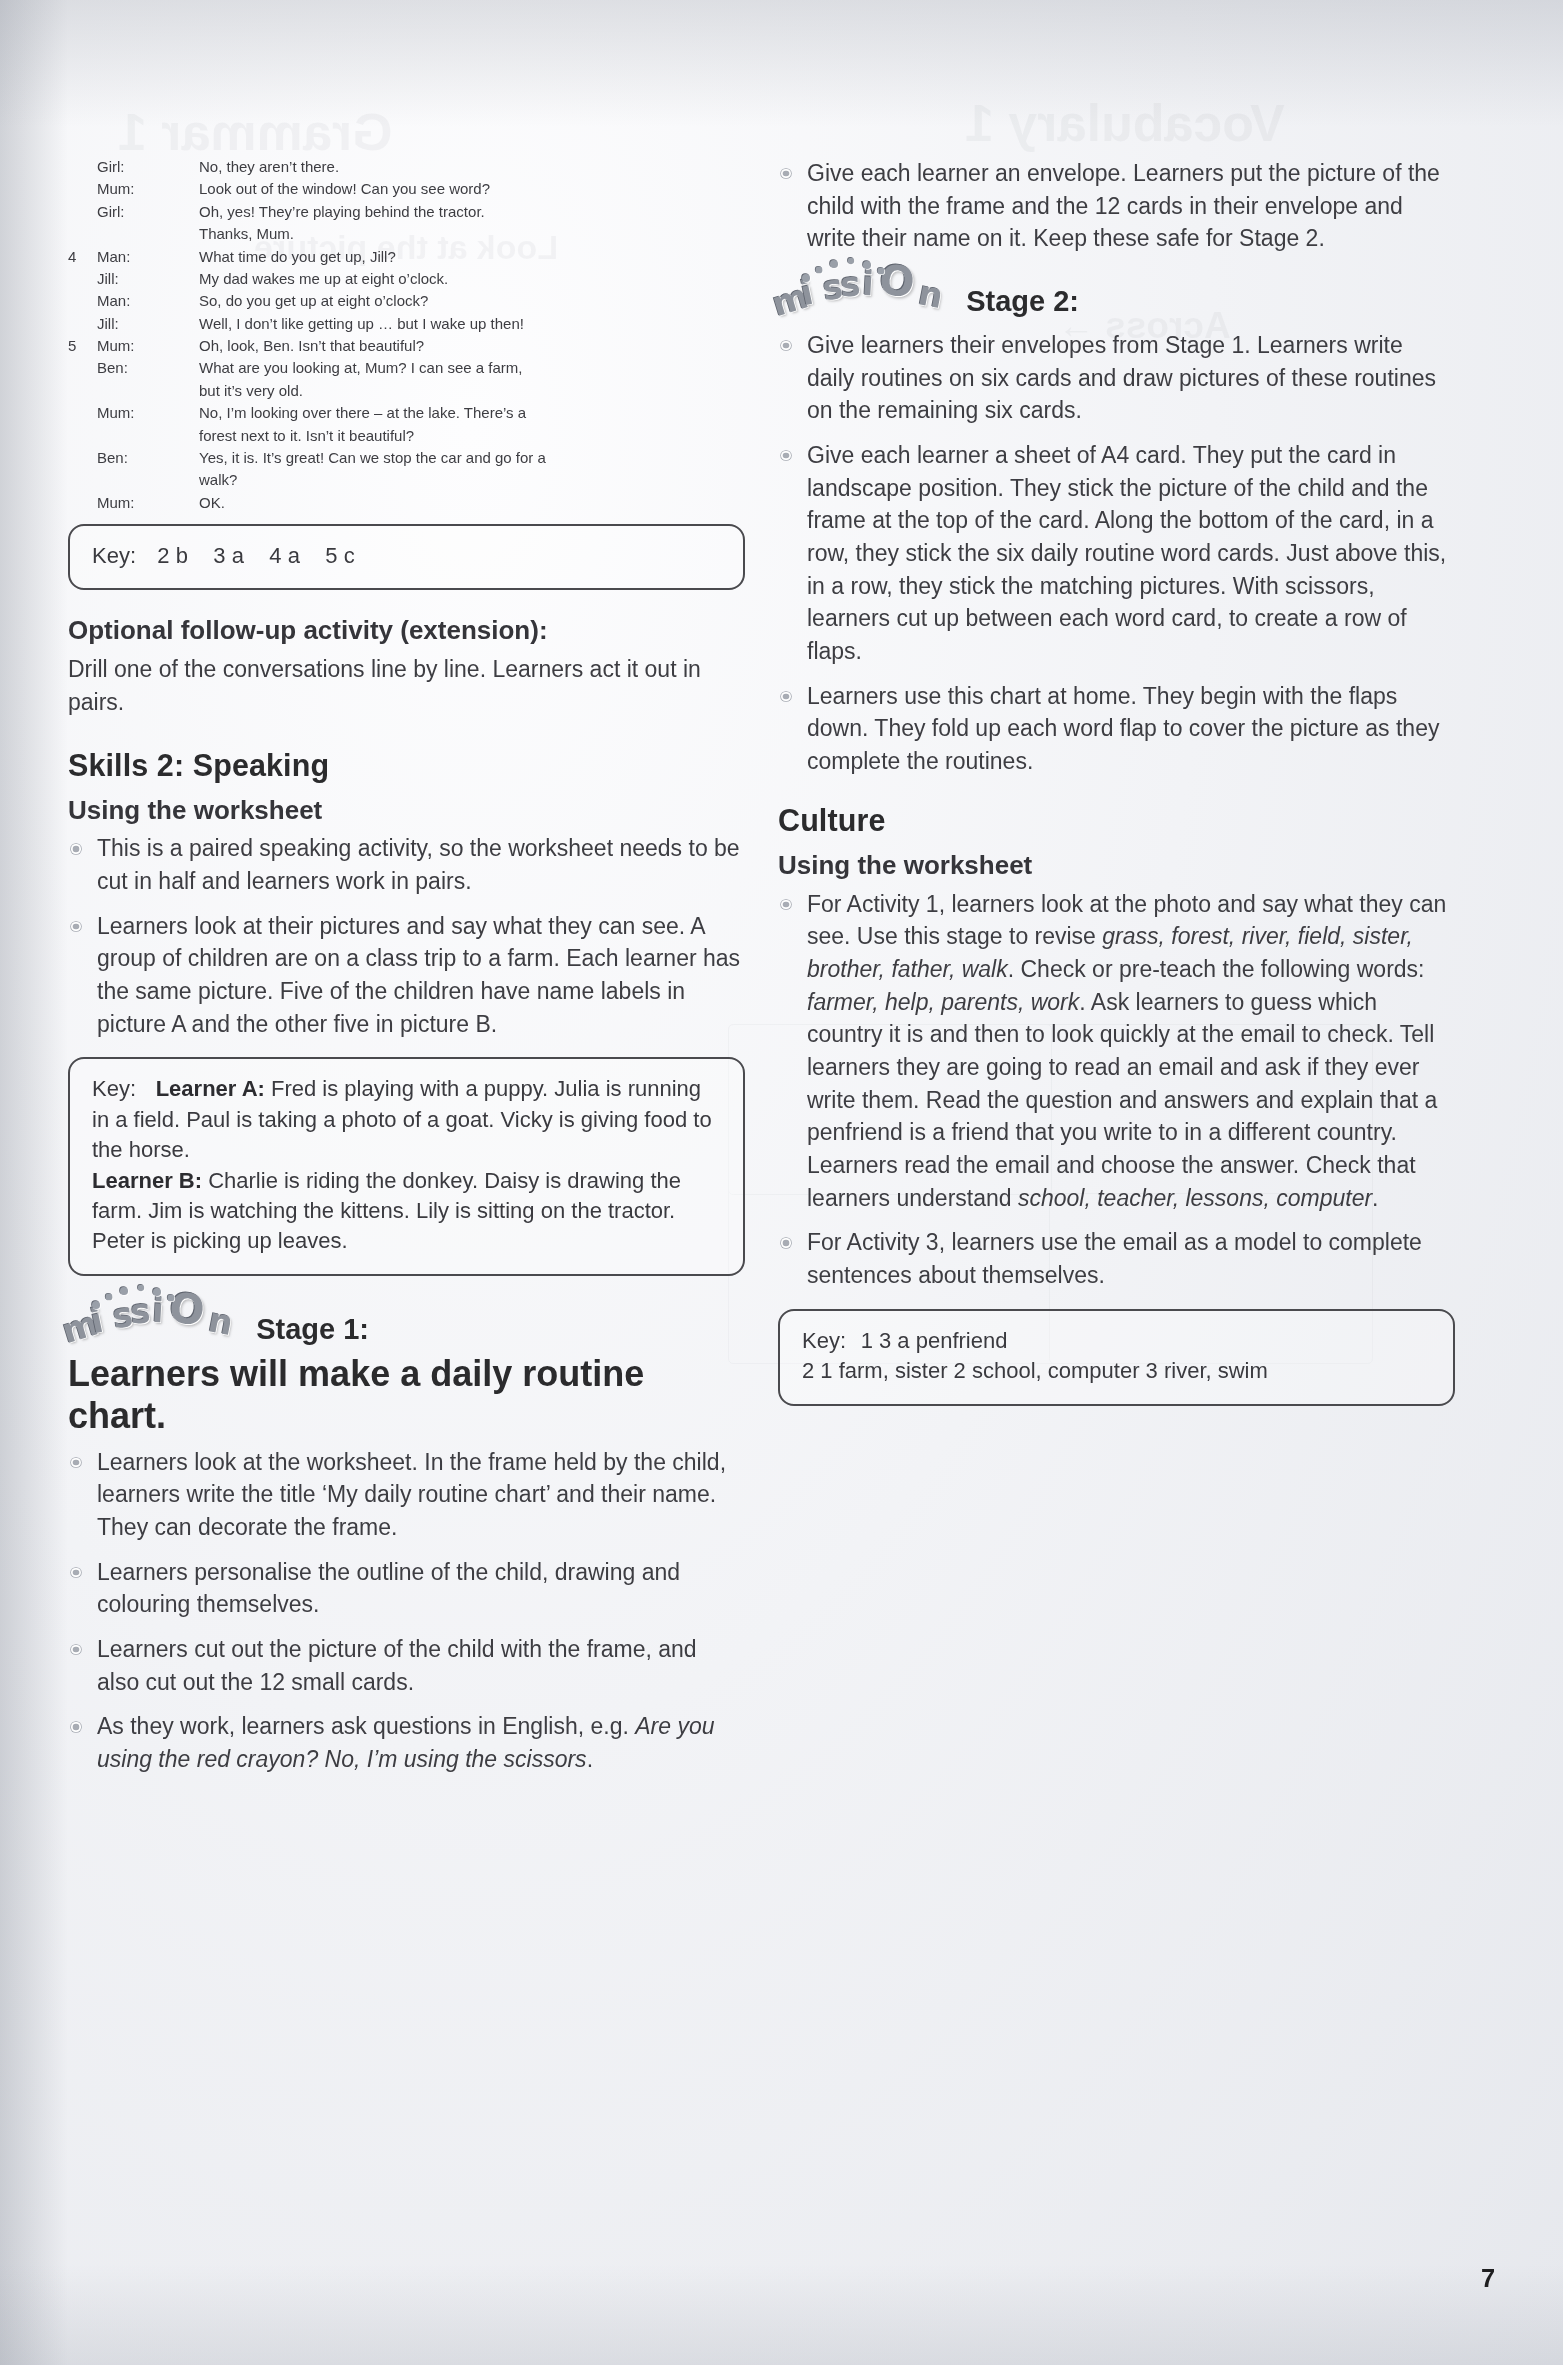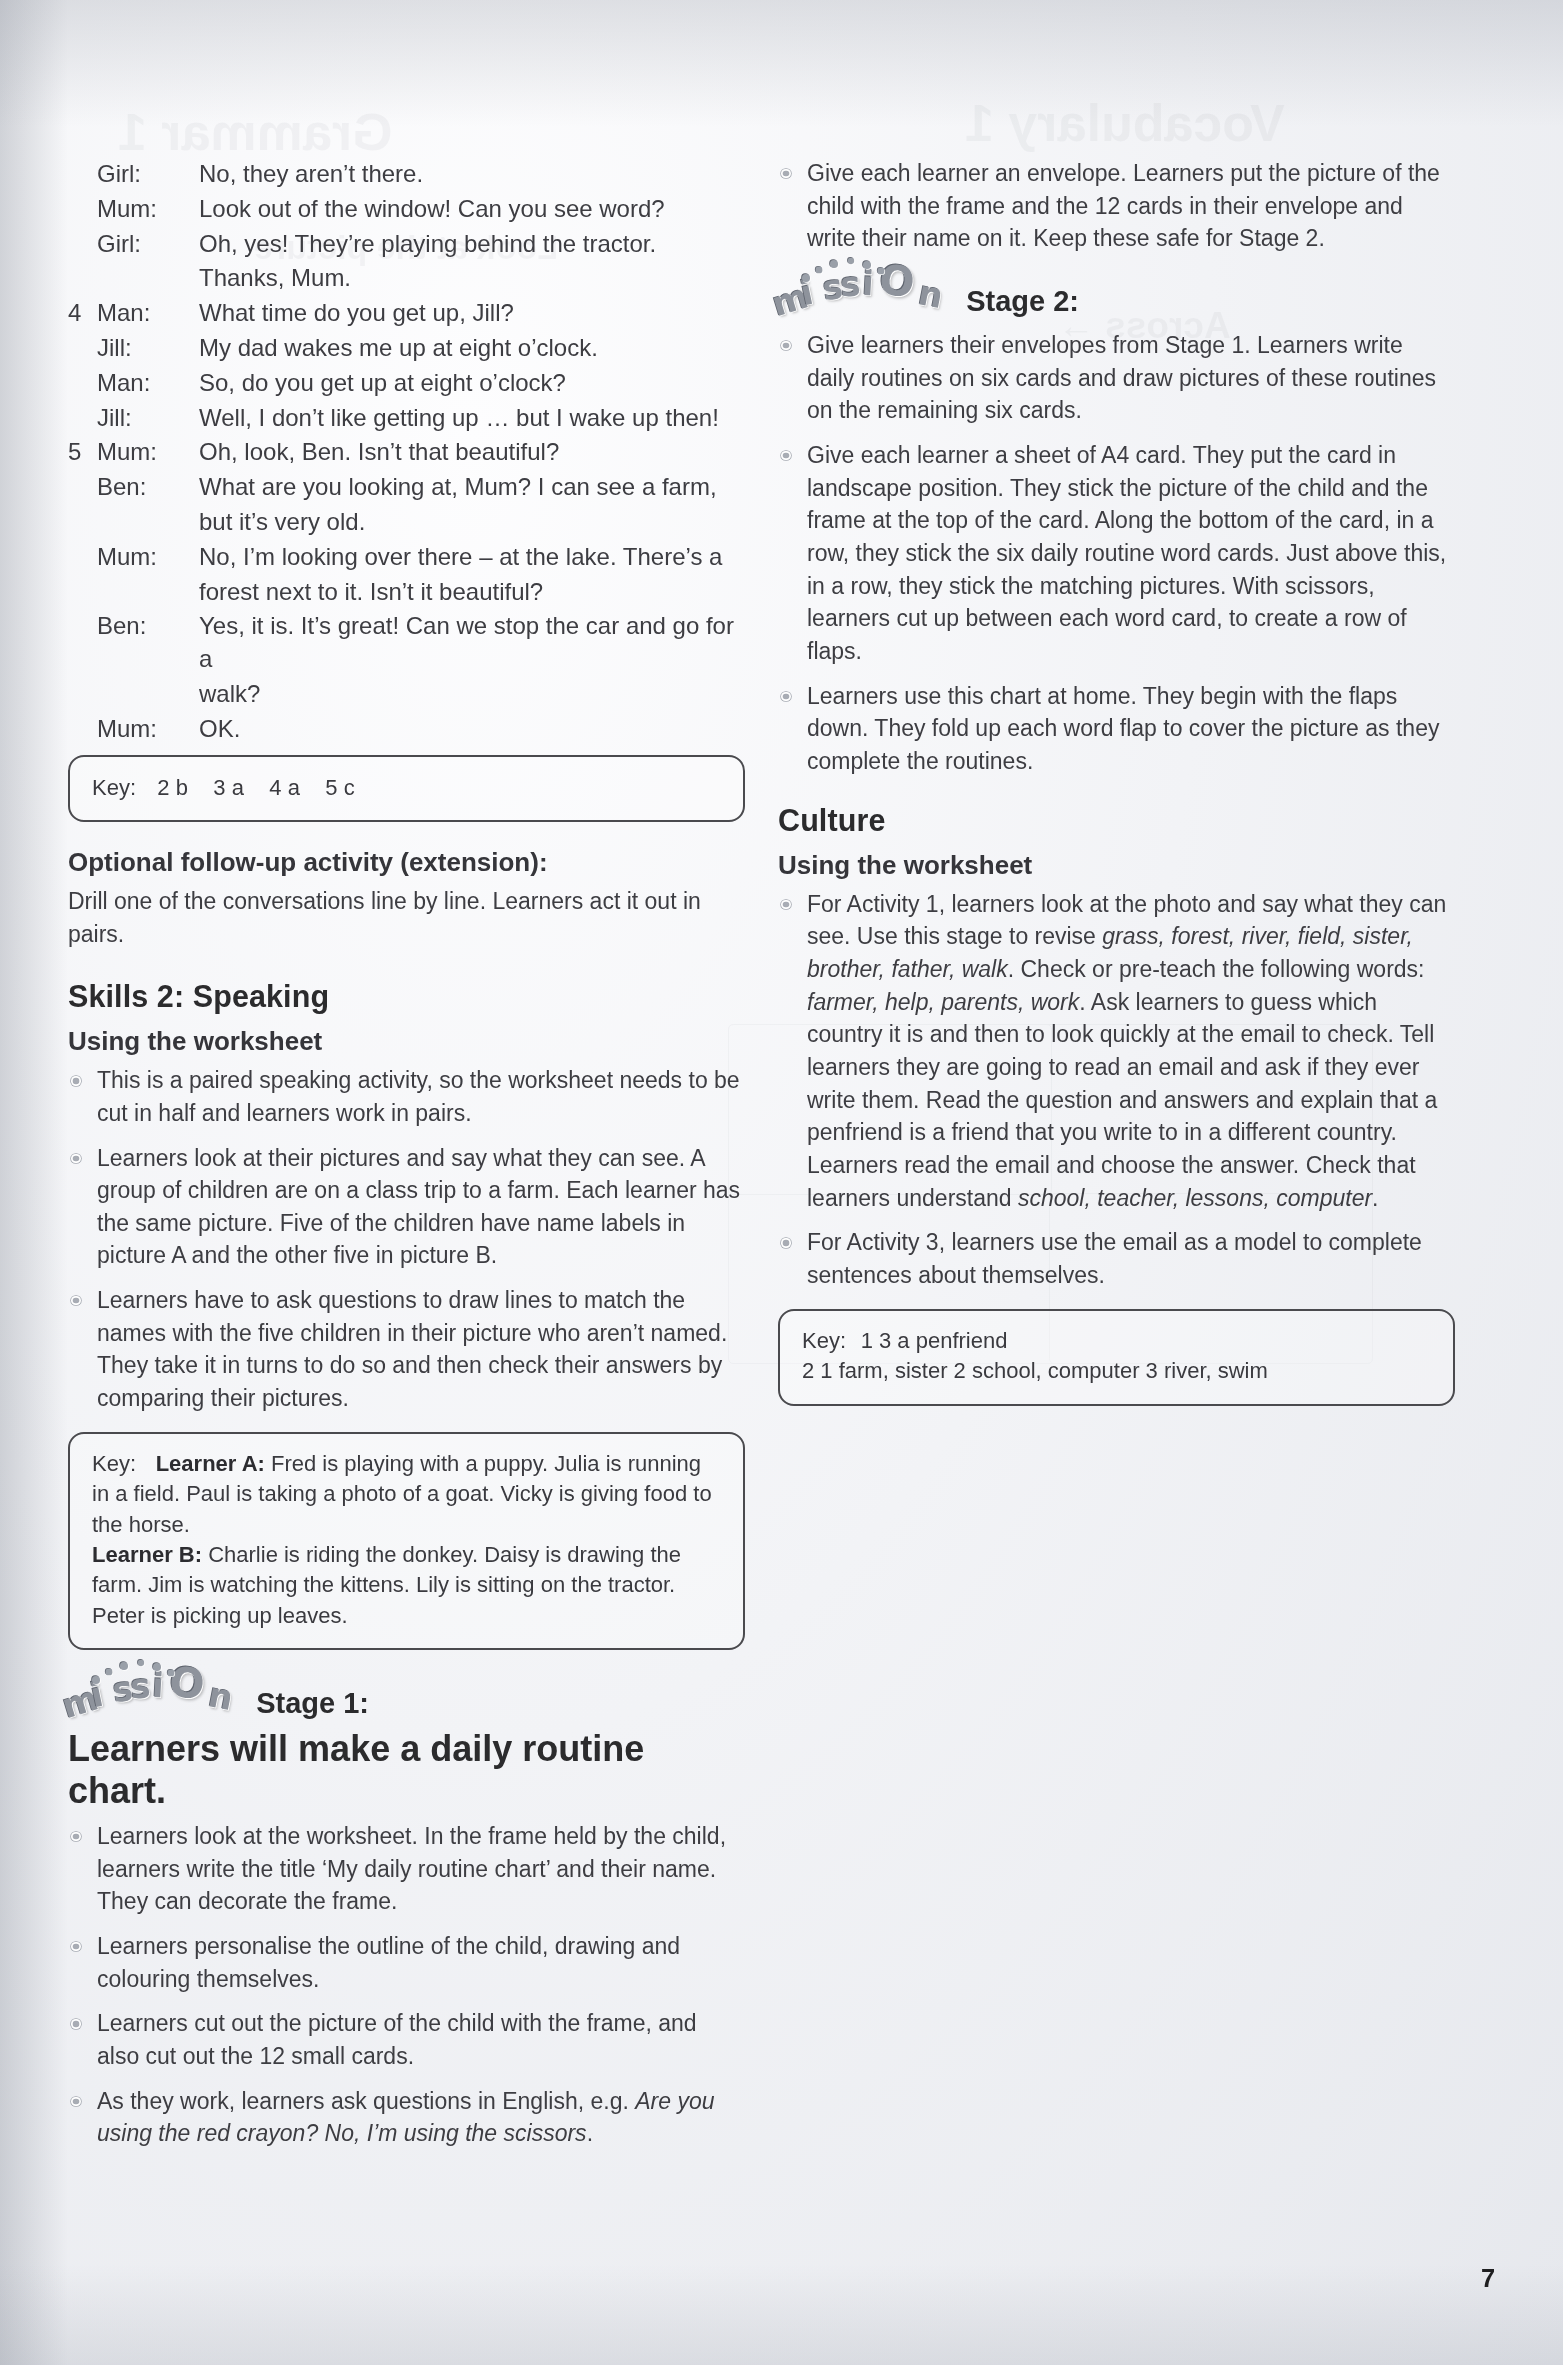--- a/index.html
+++ b/index.html
@@ -163,21 +163,21 @@
     width: 9.3px; height: 9.3px;
     border-radius: 50%;
     background: #a8acb4;
     box-shadow: inset 0 0 0 1.7px #ffffff, 0 0 0 0.8px #a8acb4;
   }
 
   
   table.dialogue {
     border-collapse: collapse;
     width: 100%;
-    font-size: 24px;
+    font-size: 15px;
     line-height: 1.38;
     color: #3d3d42;
   }
   table.dialogue td { vertical-align: top; padding: 0 0 1.7px 0; }
   td.num    { width: 29px; text-align: left; padding-right: 6.8px; }
   td.spk    { width: 102px; padding-right: 8.5px; white-space: nowrap; }
   td.line   { }
 
   
   .keybox {
@@ -319,21 +319,20 @@
 
     <div class="h2">Optional follow-up activity (extension):</div>
     <p class="body">Drill one of the conversations line by line. Learners act it out in pairs.</p>
 
     <div class="h1" style="margin-top:29px;">Skills 2: Speaking</div>
     <div class="h2" style="margin-top:12px;">Using the worksheet</div>
 
     <ul class="bul" id="skills-bullets">
         <li>This is a paired speaking activity, so the worksheet needs to be cut in half and learners work in pairs.</li>
         <li>Learners look at their pictures and say what they can see. A group of children are on a class trip to a farm. Each learner has the same picture. Five of the children have name labels in picture A and the other five in picture B.</li>
-        <li>Learners have to ask questions to draw lines to match the names with the five children in their picture who aren’t named. They take it in turns to do so and then check their answers by comparing their pictures.</li>
       </ul>
 
     <div class="keybox">
       <span>Key:</span>
       <b style="margin-left:13.5px;">Learner A:</b>
       <span>Fred is playing with a puppy. Julia is running in a field. Paul is taking a photo of a goat. Vicky is giving food to the horse.</span><br>
       <b>Learner B:</b>
       <span>Charlie is riding the donkey. Daisy is drawing the farm. Jim is watching the kittens. Lily is sitting on the tractor. Peter is picking up leaves.</span>
     </div>
 

